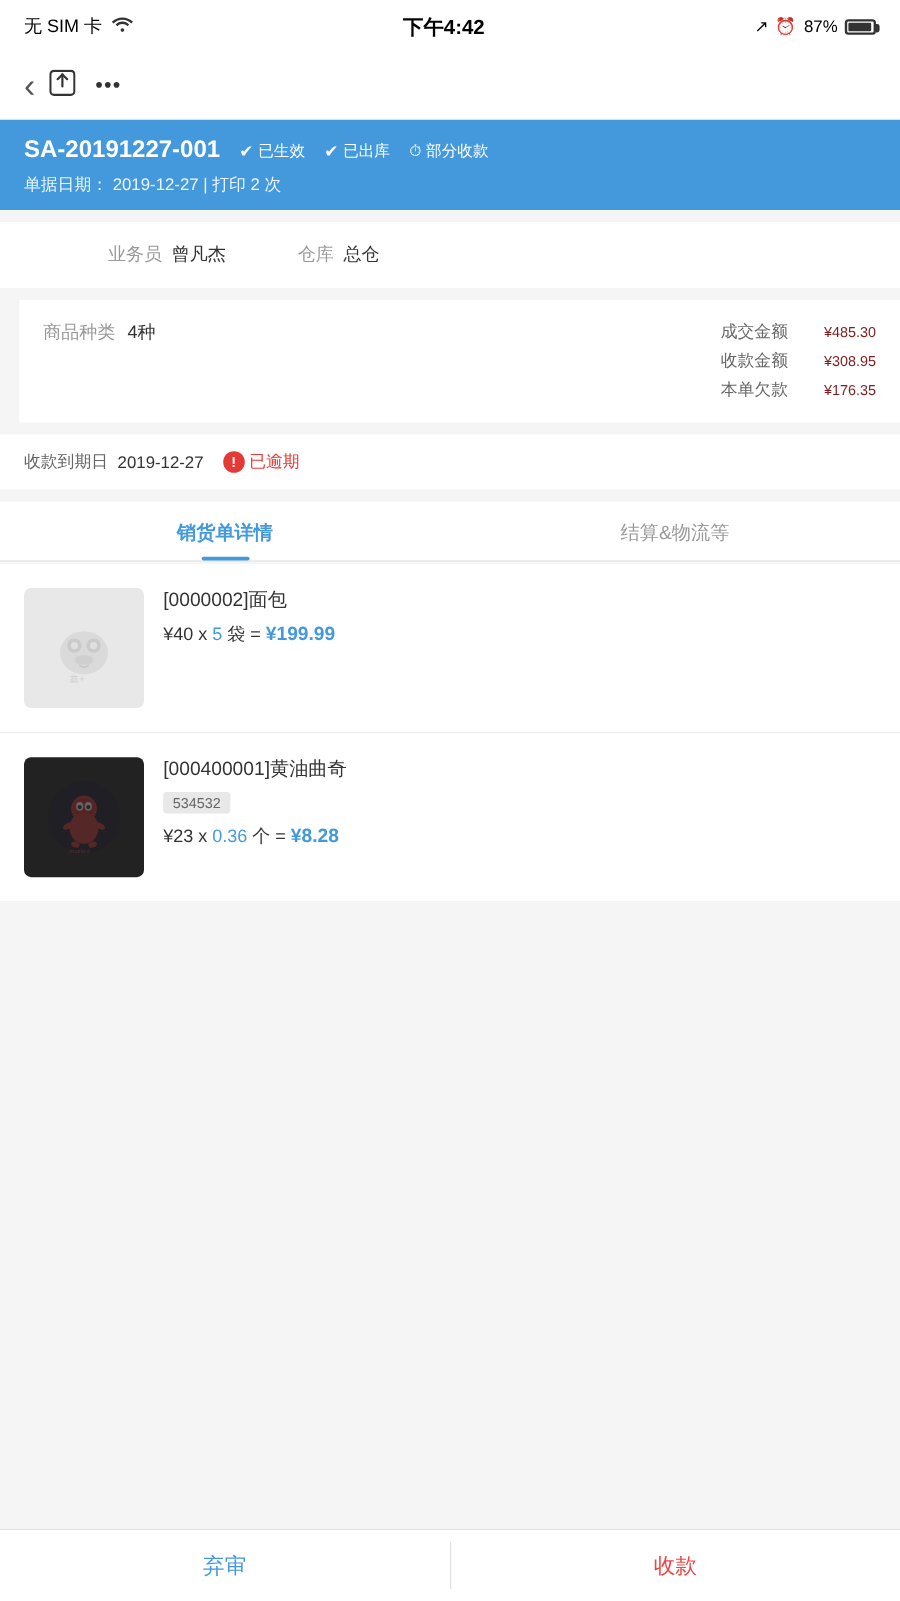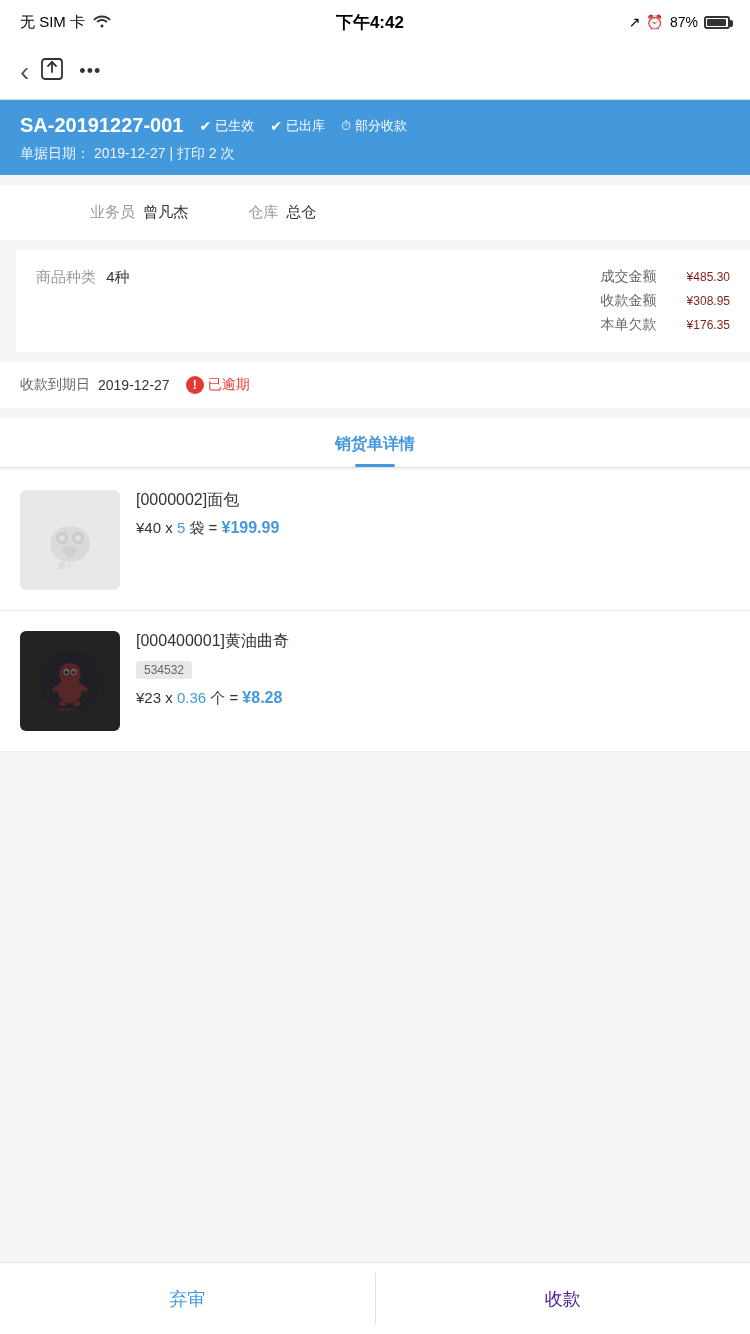--- a/index.html
+++ b/index.html
@@ -309,35 +309,35 @@
     }
     .price-qty { color: #4499dd; }
     .price-total { color: #4499dd; font-weight: 600; font-size: 16px; }
 
     
     .bottom-bar {
       position: fixed;
       bottom: 0;
       left: 0;
       width: 750px;
-      height: 72px;
+      height: 60px;
       background: #fff;
       border-top: 1px solid #e0e0e0;
       display: flex;
     }
     .bottom-btn {
       flex: 1;
       display: flex;
       align-items: center;
       justify-content: center;
       font-size: 18px;
       cursor: pointer;
     }
     .bottom-btn.cancel { color: #4499dd; }
-    .bottom-btn.collect { color: #4c1d95; }
+    .bottom-btn.collect { color: #ef4444; }
     .bottom-divider {
       width: 1px;
       background: #e0e0e0;
       margin: 10px 0;
     }
 
     
     .bottom-spacer { height: 70px; }
   </style>
 </head>
@@ -445,20 +445,23 @@
     <span class="overdue-icon">!</span>
     <span>已逾期</span>
   </span>
 </div>
 
 <div class="tabs-section">
   <div class="tabs-row">
     <div class="tab-item active">
       <span>销货单详情</span>
     </div>
+    <div class="tab-item">
+      <span>结算&amp;物流等</span>
+    </div>
   </div>
 </div>
 
 <div class="products-section">
 
   <div class="product-item">
     <div class="product-image">
 
       <svg viewBox="0 0 60 60" fill="none" xmlns="http://www.w3.org/2000/svg">
         <ellipse cx="30" cy="34" rx="20" ry="18" fill="#bbb"></ellipse>

